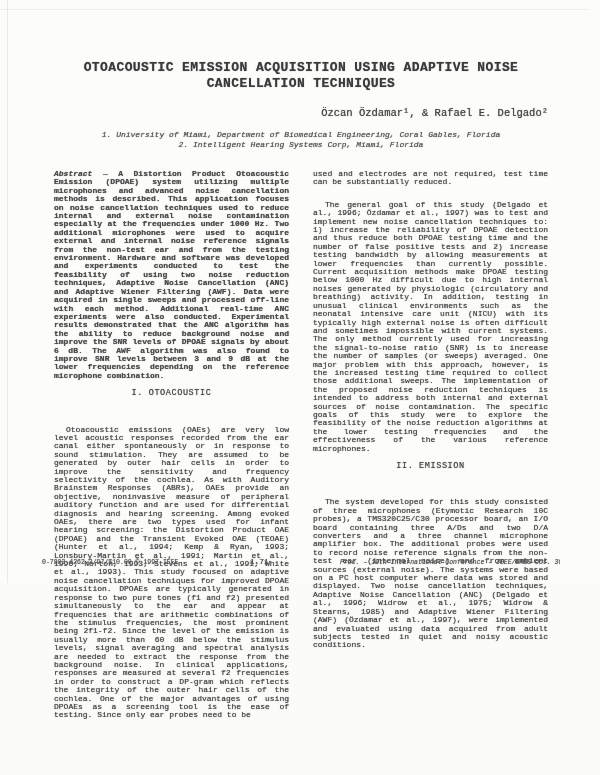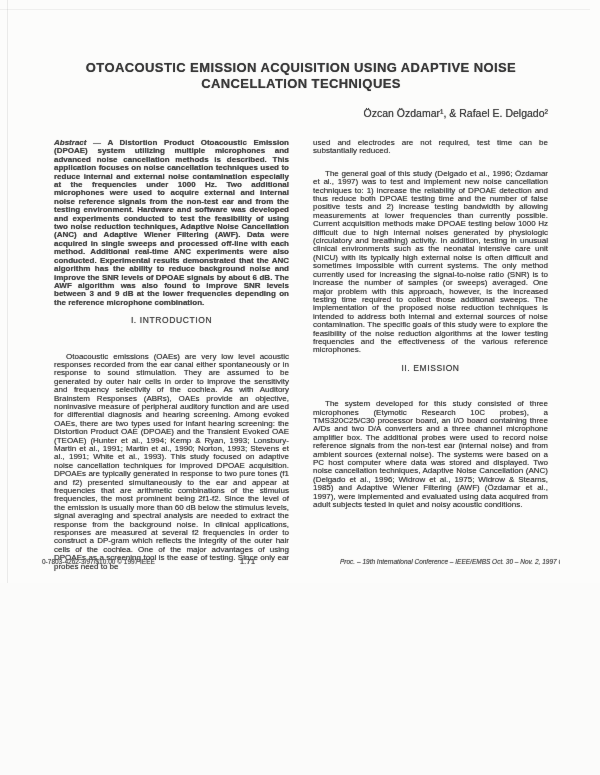--- a/index.html
+++ b/index.html
@@ -10,21 +10,21 @@
     background: #fbfbfa;
     overflow: hidden;
   }
   .sheet {
     position: relative;
     width: 600px;
     height: 583px;
     box-sizing: border-box;
     background: #fcfcfb;
     padding: 60px 52px 14px 54px;
-    font-family: Liberation Sans, sans-serif;
+    font-family: Liberation Mono, monospace;
     color: #474747;
     text-shadow: 0 0 0.9px rgba(80,80,80,0.85);
   }
   
   .edge-left {
     position: absolute; left: 7px; top: 0; bottom: 0; width: 1px;
     background: rgba(0,0,0,0.07);
   }
   .edge-top {
     position: absolute; left: 0; right: 10px; top: 9px; height: 1px;
@@ -106,27 +106,31 @@
 <body>
 
 <div class="sheet">
   <div class="edge-left"></div>
   <div class="edge-top"></div>
 
   <h1 class="title">OTOACOUSTIC EMISSION ACQUISITION USING ADAPTIVE NOISE CANCELLATION TECHNIQUES</h1>
 
   <div class="authors">Özcan Özdamar¹, &amp; Rafael E. Delgado²</div>
 
+  <div class="affils">
+    <div>1. University of Miami, Department of Biomedical Engineering, Coral Gables, Florida</div>
+    <div>2. Intelligent Hearing Systems Corp, Miami, Florida</div>
+  </div>
 
   <div class="columns">
 
     <div class="col">
       <p class="abstract"><span class="abstract-label">Abstract — </span><span>A Distortion Product Otoacoustic Emission (DPOAE) system utilizing multiple microphones and advanced noise cancellation methods is described. This application focuses on noise cancellation techniques used to reduce internal and external noise contamination especially at the frequencies under 1000 Hz. Two additional microphones were used to acquire external and internal noise reference signals from the non-test ear and from the testing environment. Hardware and software was developed and experiments conducted to test the feasibility of using two noise reduction techniques, Adaptive Noise Cancellation (ANC) and Adaptive Wiener Filtering (AWF). Data were acquired in single sweeps and processed off-line with each method. Additional real-time ANC experiments were also conducted. Experimental results demonstrated that the ANC algorithm has the ability to reduce background noise and improve the SNR levels of DPOAE signals by about 6 dB. The AWF algorithm was also found to improve SNR levels between 3 and 9 dB at the lower frequencies depending on the reference microphone combination.</span></p>
 
-      <h2 class="section-heading">I. INTRODUCTION</h2>
+      <h2 class="section-heading">I. OTOACOUSTIC</h2>
 
       <p class="indent">Otoacoustic emissions (OAEs) are very low level acoustic responses recorded from the ear canal either spontaneously or in response to sound stimulation. They are assumed to be generated by outer hair cells in order to improve the sensitivity and frequency selectivity of the cochlea. As with Auditory Brainstem Responses (ABRs), OAEs provide an objective, noninvasive measure of peripheral auditory function and are used for differential diagnosis and hearing screening. Among evoked OAEs, there are two types used for infant hearing screening: the Distortion Product OAE (DPOAE) and the Transient Evoked OAE (TEOAE) (Hunter et al., 1994; Kemp &amp; Ryan, 1993; Lonsbury-Martin et al., 1991; Martin et al., 1990; Norton, 1993; Stevens et al., 1991; White et al., 1993). This study focused on adaptive noise cancellation techniques for improved DPOAE acquisition. DPOAEs are typically generated in response to two pure tones (f1 and f2) presented simultaneously to the ear and appear at frequencies that are arithmetic combinations of the stimulus frequencies, the most prominent being 2f1-f2. Since the level of the emission is usually more than 60 dB below the stimulus levels, signal averaging and spectral analysis are needed to extract the response from the background noise. In clinical applications, responses are measured at several f2 frequencies in order to construct a DP-gram which reflects the integrity of the outer hair cells of the cochlea. One of the major advantages of using DPOAEs as a screening tool is the ease of testing. Since only ear probes need to be</p>
     </div>
 
     <div class="col">
       <p>used and electrodes are not required, test time can be substantially reduced.</p>
 
       <p class="indent para-gap">The general goal of this study (Delgado et al., 1996; Özdamar et al., 1997) was to test and implement new noise cancellation techniques to: 1) increase the reliability of DPOAE detection and thus reduce both DPOAE testing time and the number of false positive tests and 2) increase testing bandwidth by allowing measurements at lower frequencies than currently possible. Current acquisition methods make DPOAE testing below 1000 Hz difficult due to high internal noises generated by physiologic (circulatory and breathing) activity. In addition, testing in unusual clinical environments such as the neonatal intensive care unit (NICU) with its typically high external noise is often difficult and sometimes impossible with current systems. The only method currently used for increasing the signal-to-noise ratio (SNR) is to increase the number of samples (or sweeps) averaged. One major problem with this approach, however, is the increased testing time required to collect those additional sweeps. The implementation of the proposed noise reduction techniques is intended to address both internal and external sources of noise contamination. The specific goals of this study were to explore the feasibility of the noise reduction algorithms at the lower testing frequencies and the effectiveness of the various reference microphones.</p>
 
       <h2 class="section-heading">II. EMISSION</h2>

